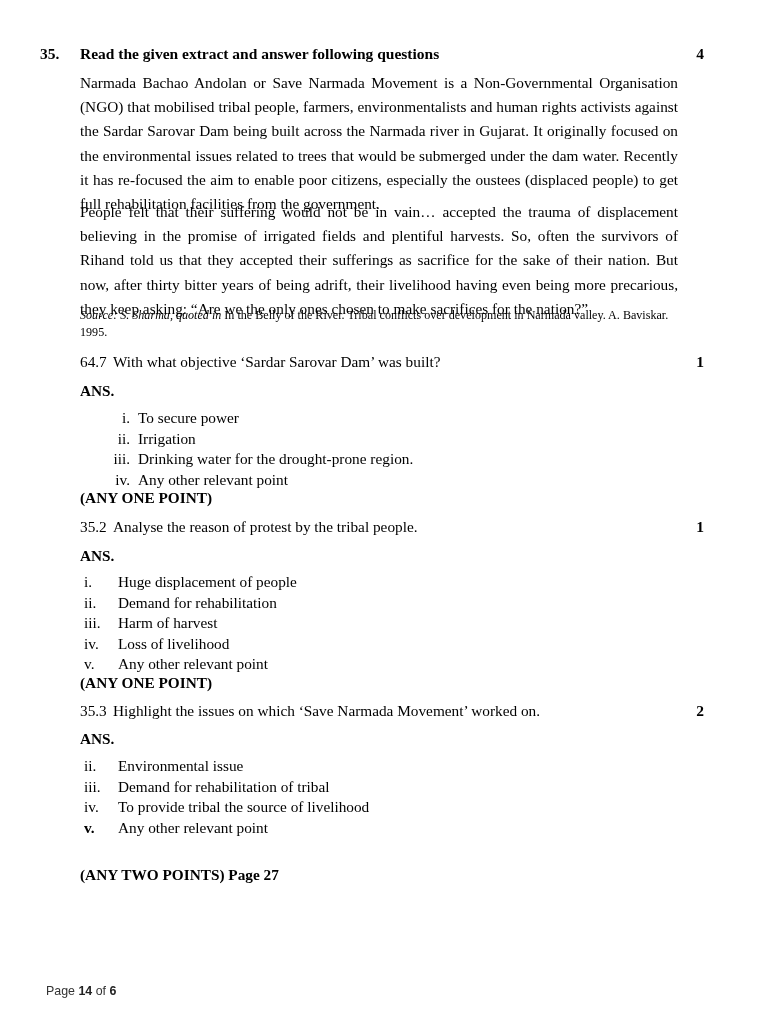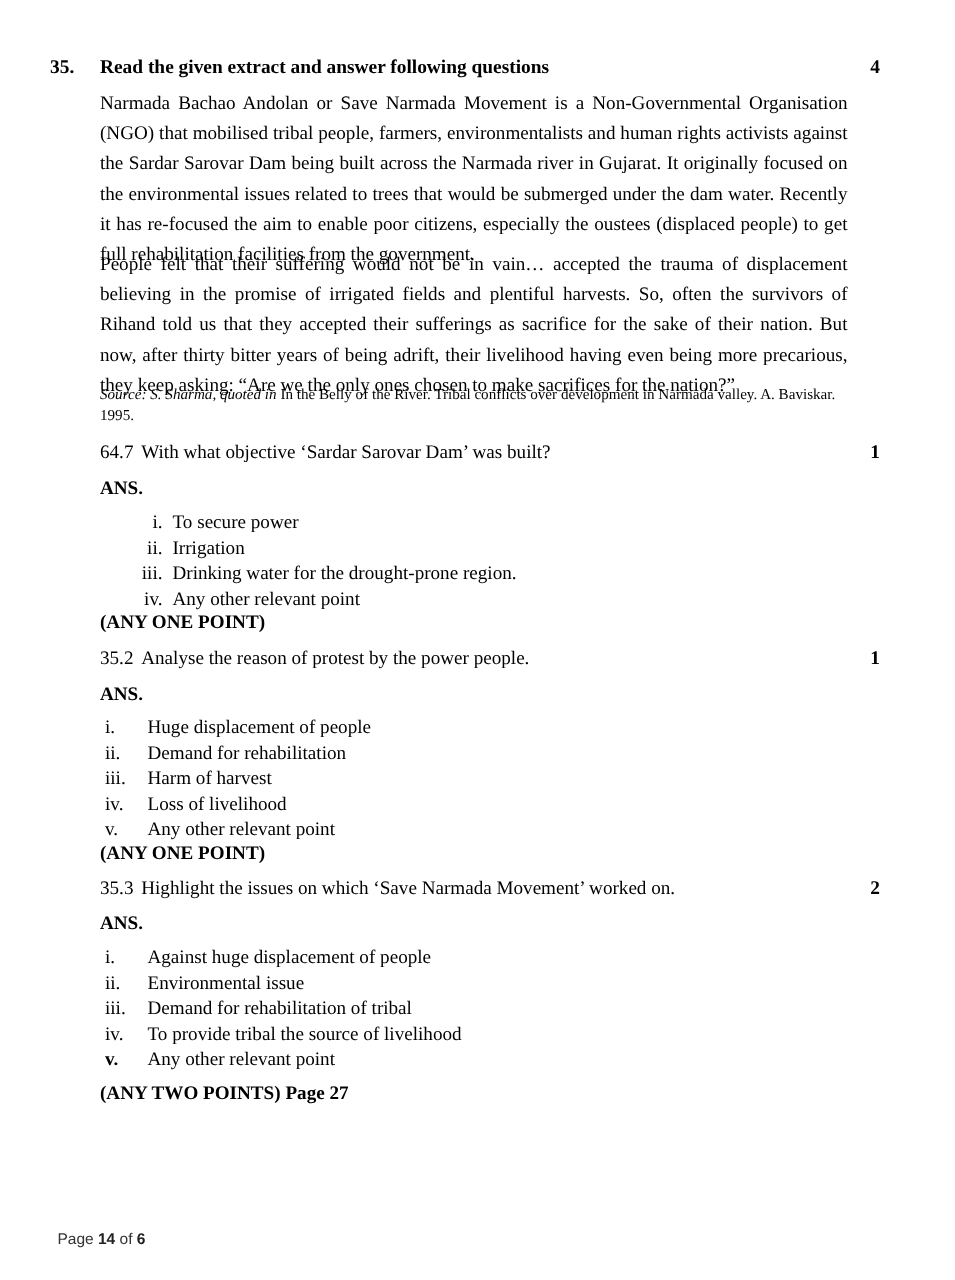--- a/index.html
+++ b/index.html
@@ -191,40 +191,39 @@
   <div class="ans" style="top:381px;">ANS.</div>
   <div class="rlist align-right" style="top:408px;">
     <span class="row"><span class="mk">i.</span><span class="tx">To secure power</span></span>
     <span class="row"><span class="mk">ii.</span><span class="tx">Irrigation</span></span>
     <span class="row"><span class="mk">iii.</span><span class="tx">Drinking water for the drought-prone region.</span></span>
     <span class="row"><span class="mk">iv.</span><span class="tx">Any other relevant point</span></span>
   </div>
   <div class="anypoint" style="top:488px;">(ANY ONE POINT)</div>
 
   <div class="subq" style="top:517px;">
-    <span class="snum">35.2</span><span class="stext">Analyse the reason of protest by the power people.</span>
+    <span class="snum">35.2</span><span class="stext">Analyse the reason of protest by the tribal people.</span>
   </div>
   <div class="marks" style="left:684px; top:517px;">1</div>
   <div class="ans" style="top:546px;">ANS.</div>
   <div class="rlist align-left" style="top:572px;">
     <span class="row"><span class="mk">i.</span><span class="tx">Huge displacement of people</span></span>
     <span class="row"><span class="mk">ii.</span><span class="tx">Demand for rehabilitation</span></span>
     <span class="row"><span class="mk">iii.</span><span class="tx">Harm of harvest</span></span>
     <span class="row"><span class="mk">iv.</span><span class="tx">Loss of livelihood</span></span>
     <span class="row"><span class="mk">v.</span><span class="tx">Any other relevant point</span></span>
   </div>
   <div class="anypoint" style="top:673px;">(ANY ONE POINT)</div>
 
   <div class="subq" style="top:701px;">
     <span class="snum">35.3</span><span class="stext">Highlight the issues on which ‘Save Narmada Movement’ worked on.</span>
   </div>
   <div class="marks" style="left:684px; top:701px;">2</div>
   <div class="ans" style="top:729px;">ANS.</div>
   <div class="rlist align-left" style="top:756px;">
-    <span class="row"><span class="mk">i.</span><span class="tx">Against huge displacement of people</span></span>
     <span class="row"><span class="mk">ii.</span><span class="tx">Environmental issue</span></span>
     <span class="row"><span class="mk">iii.</span><span class="tx">Demand for rehabilitation of tribal</span></span>
     <span class="row"><span class="mk">iv.</span><span class="tx">To provide tribal the source of livelihood</span></span>
     <span class="row"><span class="mk bold">v.</span><span class="tx">Any other relevant point</span></span>
   </div>
   <div class="anypoint" style="top:865px;">(ANY TWO POINTS) Page 27</div>
 
   <div class="footer">
     <span>Page </span><span class="b">14</span><span> of </span><span class="b">6</span>
   </div>

